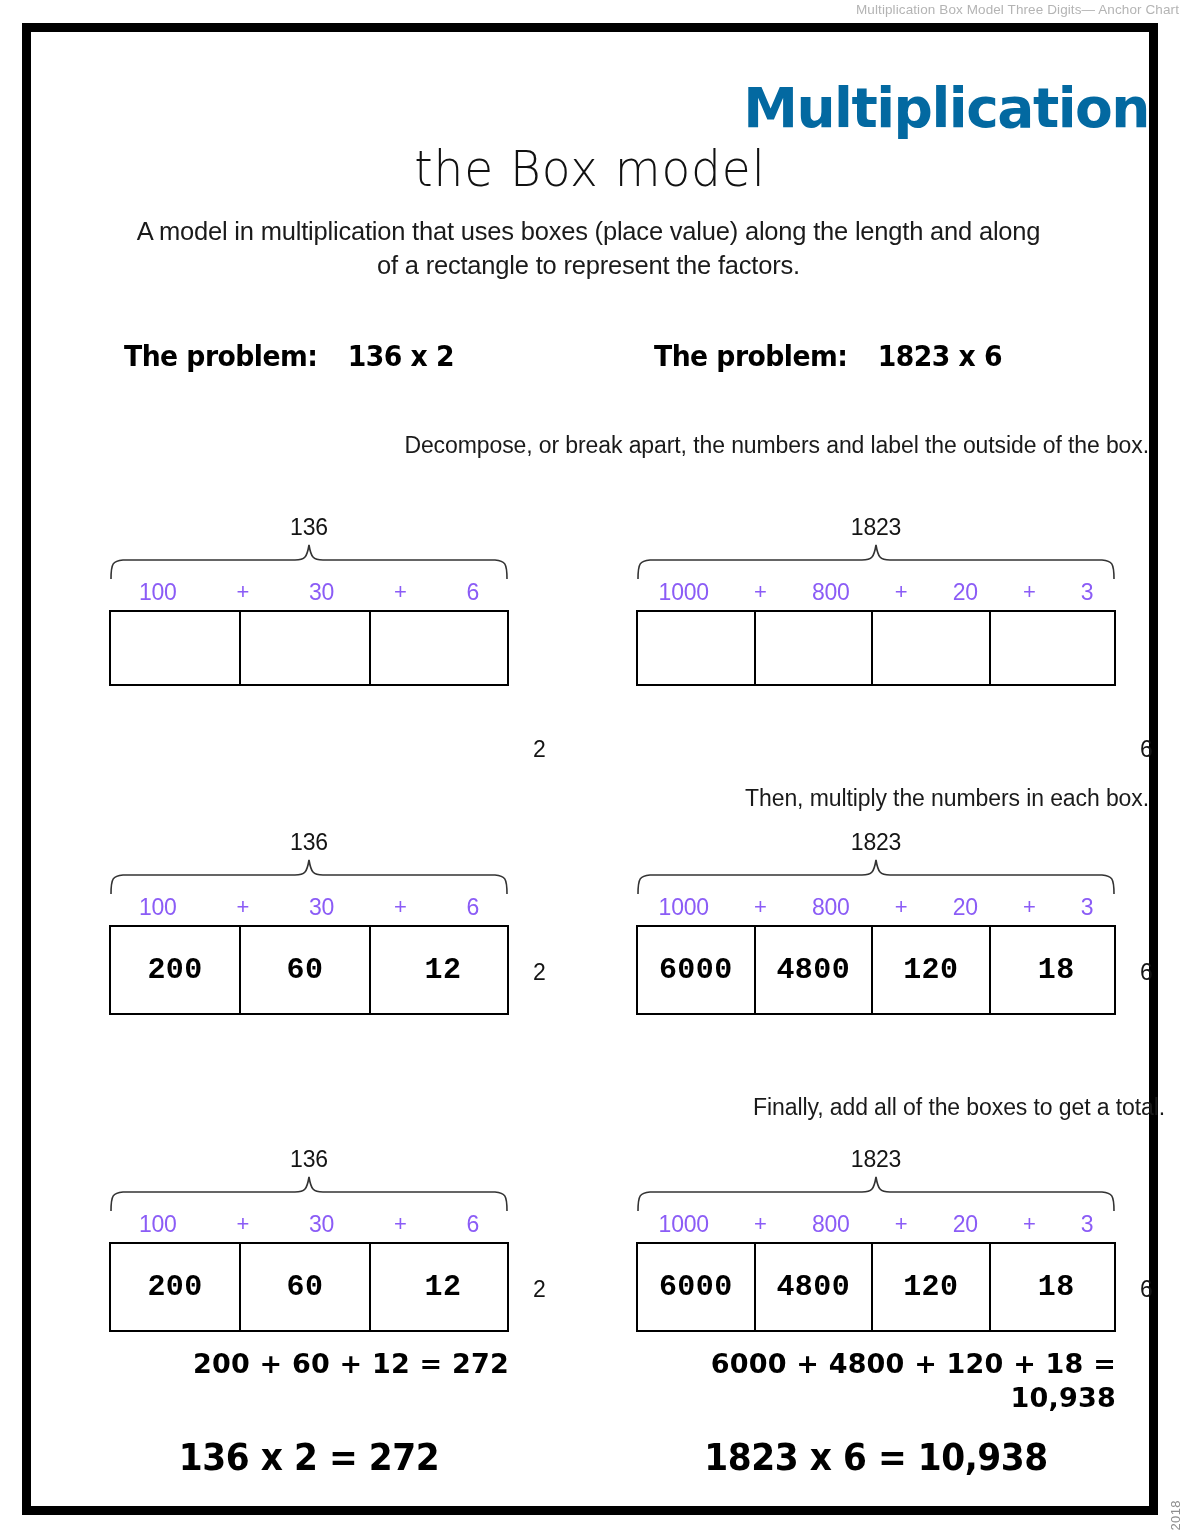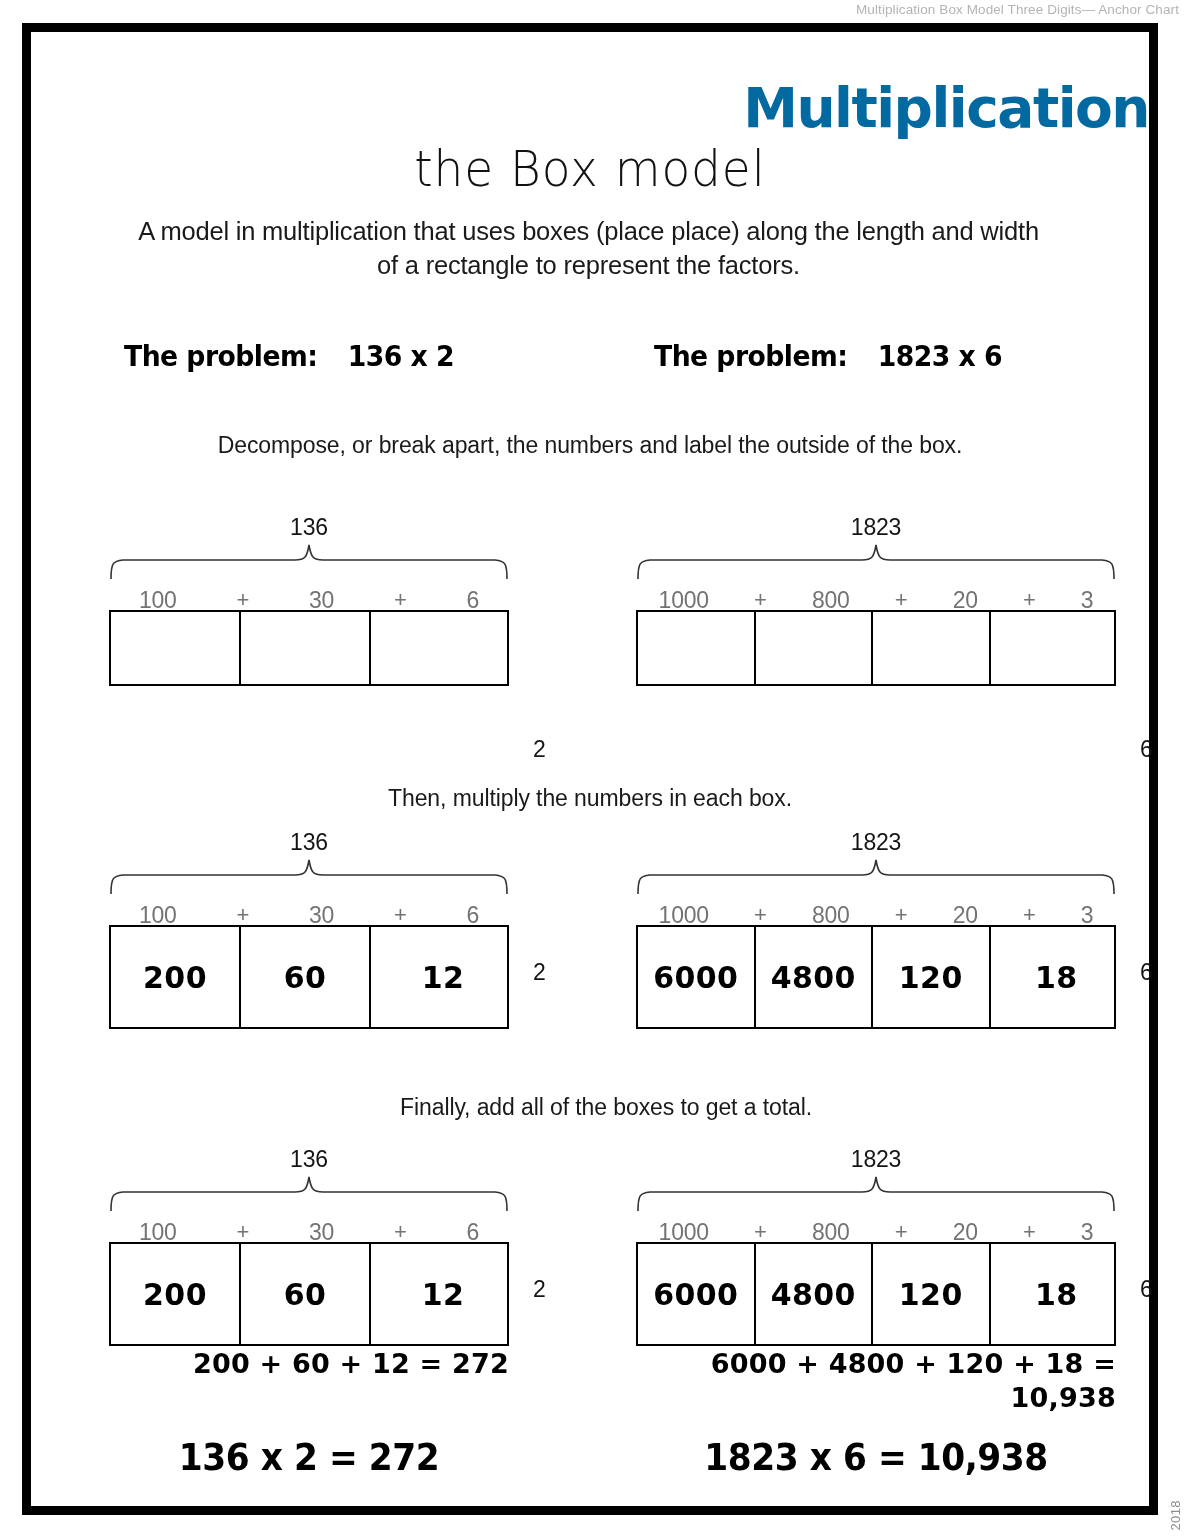--- a/index.html
+++ b/index.html
@@ -118,21 +118,21 @@
     white-space: nowrap;
   }
   .problem-head.left  { left: 85px; }
   .problem-head.right { left: 615px; }
 
   
   .step-text {
     position: absolute;
     left: 0;
     width: 1118px;
-    text-align: center;
+    text-align: right;
     font-size: 23px;
     color: #1a1a1a;
     letter-spacing: -0.1px;
   }
   .step-text.s1 { top: 400px; }
   .step-text.s2 { top: 745px; margin-top: 8px; }
   .step-text.s3 { top: 1062px; padding-left: 16px; }
 
   
   .model {
@@ -158,24 +158,23 @@
 
   .parts {
     position: absolute;
     top: 63px;
     left: 0;
     width: 100%;
     display: flex;
     align-items: center;
     justify-content: space-around;
     font-size: 23px;
-    color: #737373;
+    color: #8b5cf6;
     letter-spacing: -0.2px;
     height: 30px;
-    margin-top: 8px;
   }
   .parts .plus { font-size: 22px; }
 
   .boxes {
     position: absolute;
     top: 96px;
     left: 0;
     width: 100%;
     display: flex;
     border: 2.5px solid #000000;
@@ -192,21 +191,21 @@
     font-family: "DejaVu Sans", sans-serif;
     font-weight: bold;
     font-size: 30px;
     letter-spacing: 0.4px;
     color: #000000;
     white-space: nowrap;
   }
   .boxes .cell:last-child { border-right: none; padding-left: 8px; }
 
   .boxes.empty .cell { height: 72px; }
-  .boxes.filled .cell { height: 100px; }
+  .boxes.filled .cell { height: 86px; font-family: Liberation Mono, monospace; }
 
   .side-factor {
     position: absolute;
     font-size: 23px;
     color: #141414;
   }
 
   
   .sum {
     position: absolute;
@@ -237,21 +236,21 @@
 <div class="page-header">Multiplication Box Model Three Digits— Anchor Chart</div>
 
 <div class="copyright">©The Owl Teacher, 2018</div>
 
 <div class="frame">
   <div class="sheet">
 
     <div class="title-main">Multiplication</div>
     <div class="title-sub">the Box model</div>
 
-    <div class="definition">A model in multiplication that uses boxes (place place) along the length and width of a rectangle to represent the factors.</div>
+    <div class="definition">A model in multiplication that uses boxes (place value) along the length and along of a rectangle to represent the factors.</div>
 
     <div class="problem-row">
       <div class="problem-head left">
         <span>The problem:</span>
         <span style="display:inline-block;width:14px"></span>
         <span>136 x 2</span>
       </div>
       <div class="problem-head right">
         <span>The problem:</span>
         <span style="display:inline-block;width:14px"></span>

